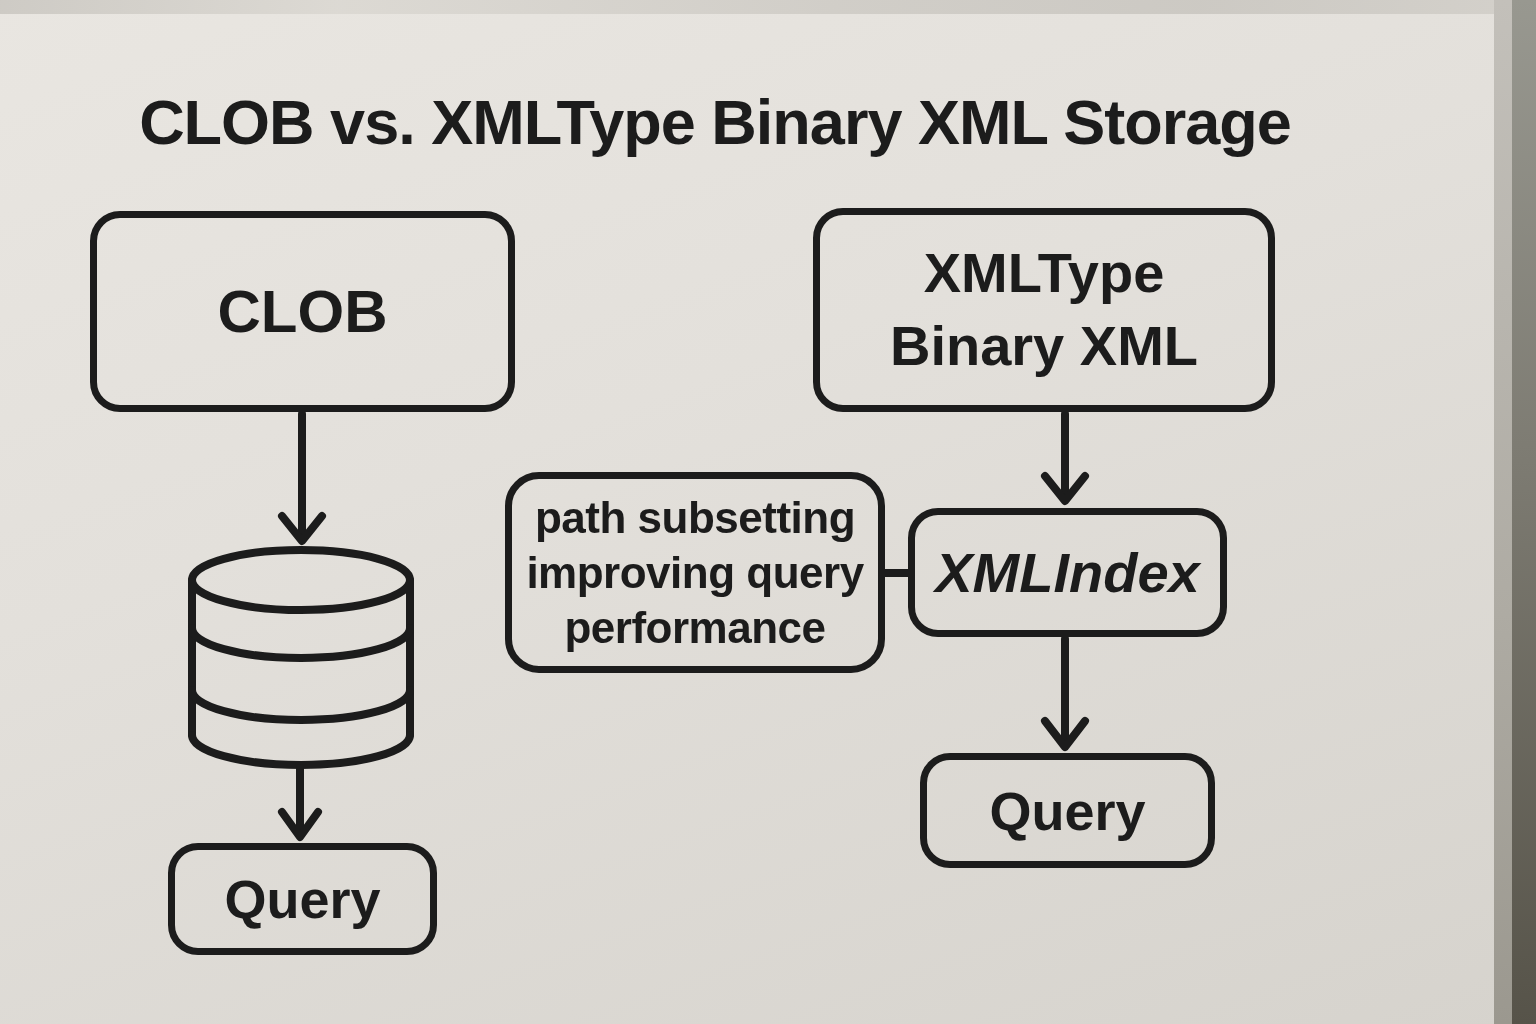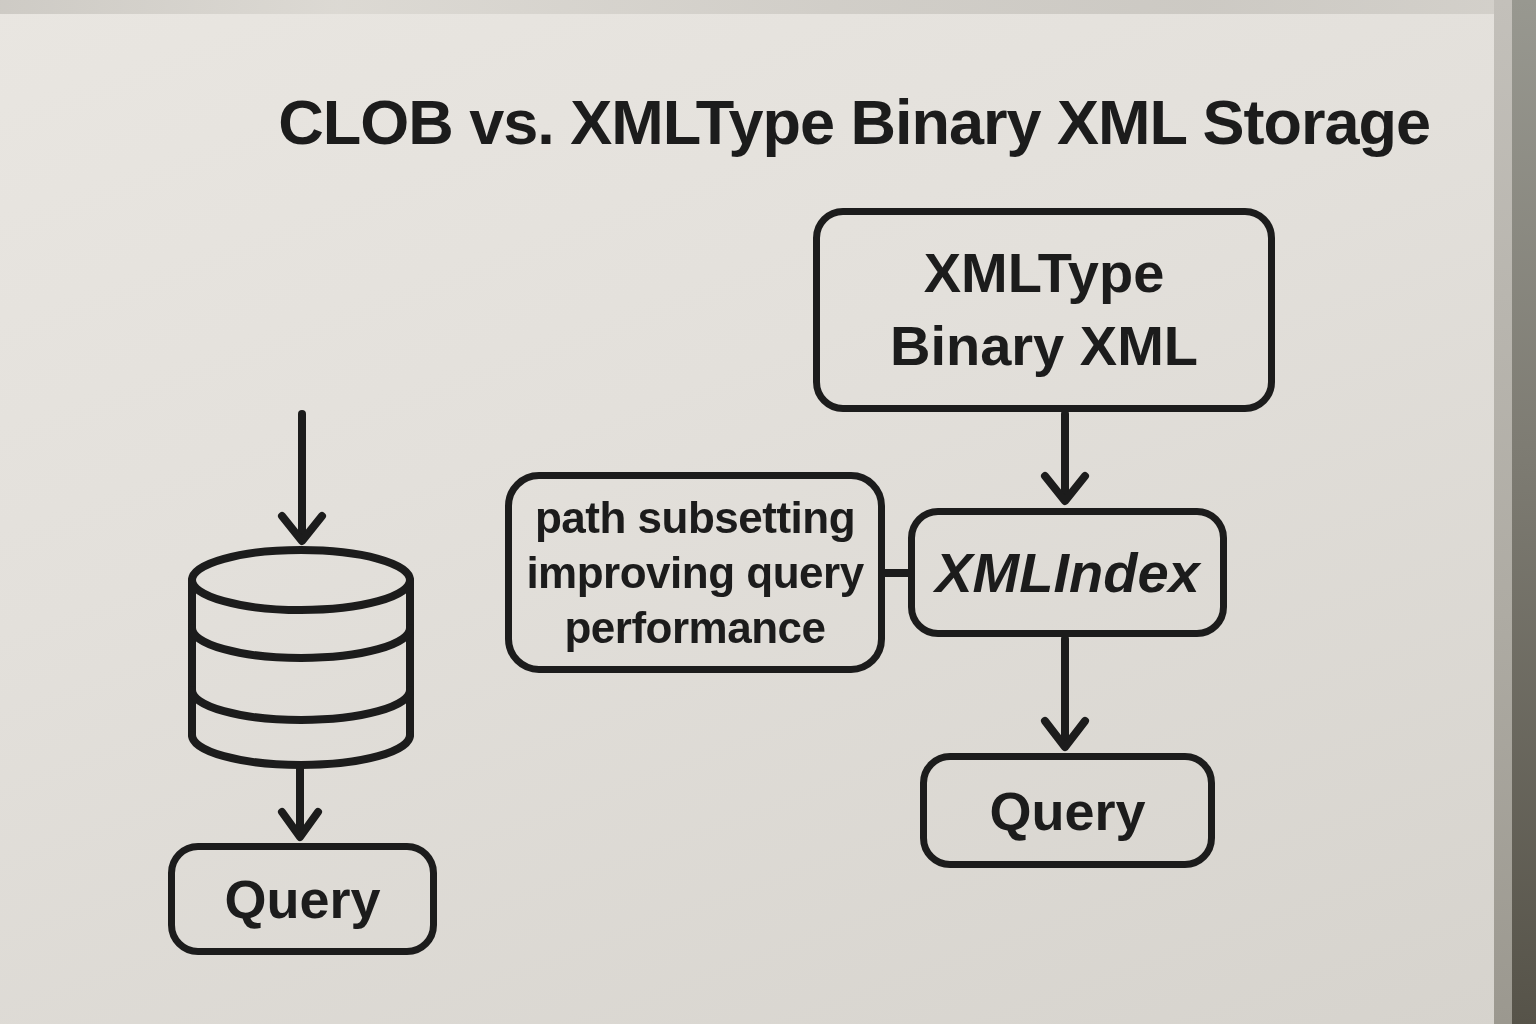--- a/index.html
+++ b/index.html
@@ -25,21 +25,21 @@
   .right-edge-light{
     position:absolute;top:0;left:1494px;width:18px;height:1024px;
     background:linear-gradient(#c3c0ba,#aeaba3 60%,#9b988f);
   }
   .right-edge-dark{
     position:absolute;top:0;left:1512px;width:24px;height:1024px;
     background:linear-gradient(#989890,#7d7b72 45%,#565349);
   }
   .title{
     position:absolute;top:86px;left:0;width:1430px;
-    text-align:right;
+    text-align:center;
     font-size:63px;font-weight:bold;letter-spacing:-1px;
     color:var(--ink);
   }
   .node{
     position:absolute;
     border:7px solid var(--ink);
     border-radius:30px;
     display:flex;flex-direction:column;align-items:center;justify-content:center;
     text-align:center;font-weight:bold;color:var(--ink);
     background:transparent;
@@ -97,20 +97,23 @@
     </g>
 
     <g>
       <path d="M1065 639 L1065 742"></path>
       <path d="M1045 721 L1065 747 L1085 721"></path>
     </g>
 
     <path d="M883 573 L909 573"></path>
   </svg>
 
+  <div class="node node-clob">
+    <span>CLOB</span>
+  </div>
 
   <div class="node node-xmltype">
     <span>XMLType</span>
     <span>Binary XML</span>
   </div>
 
   <div class="node node-annotation">
     <span>path subsetting</span>
     <span>improving query</span>
     <span>performance</span>

